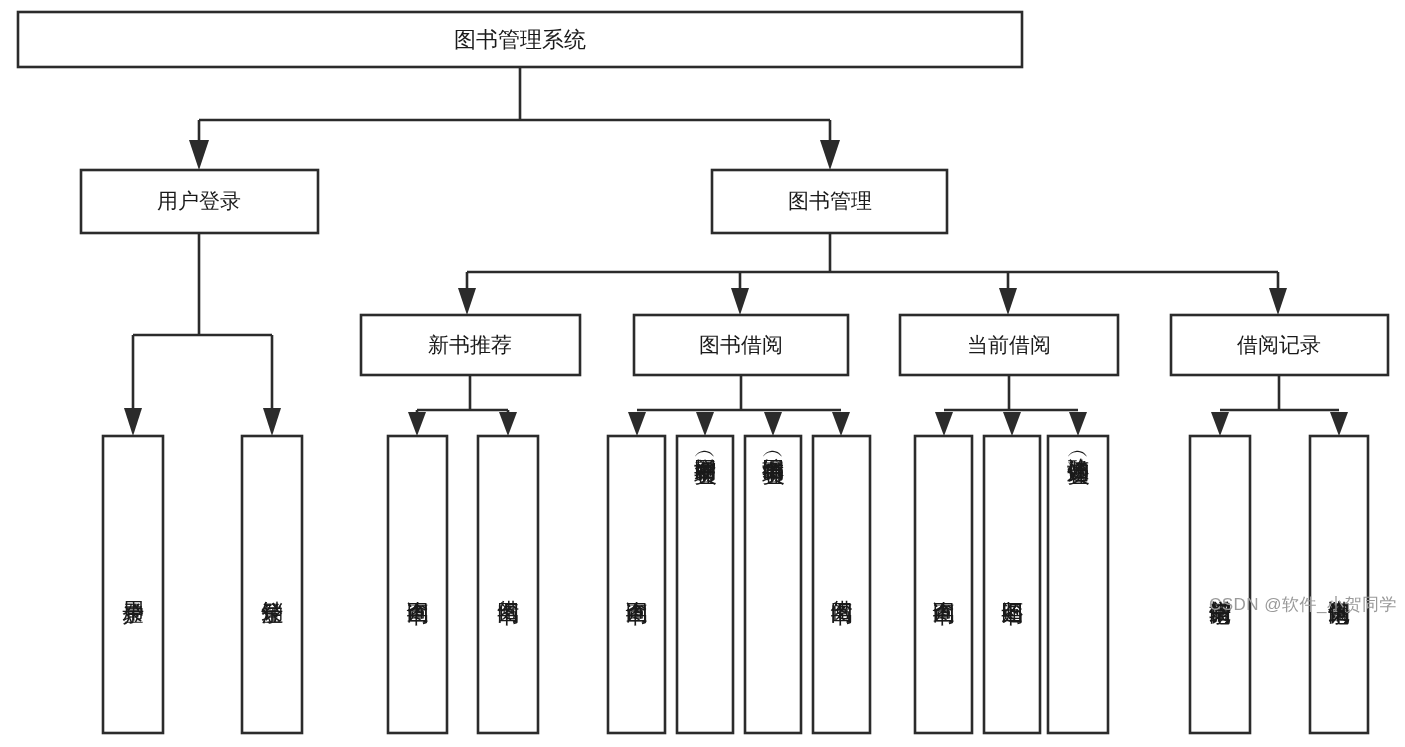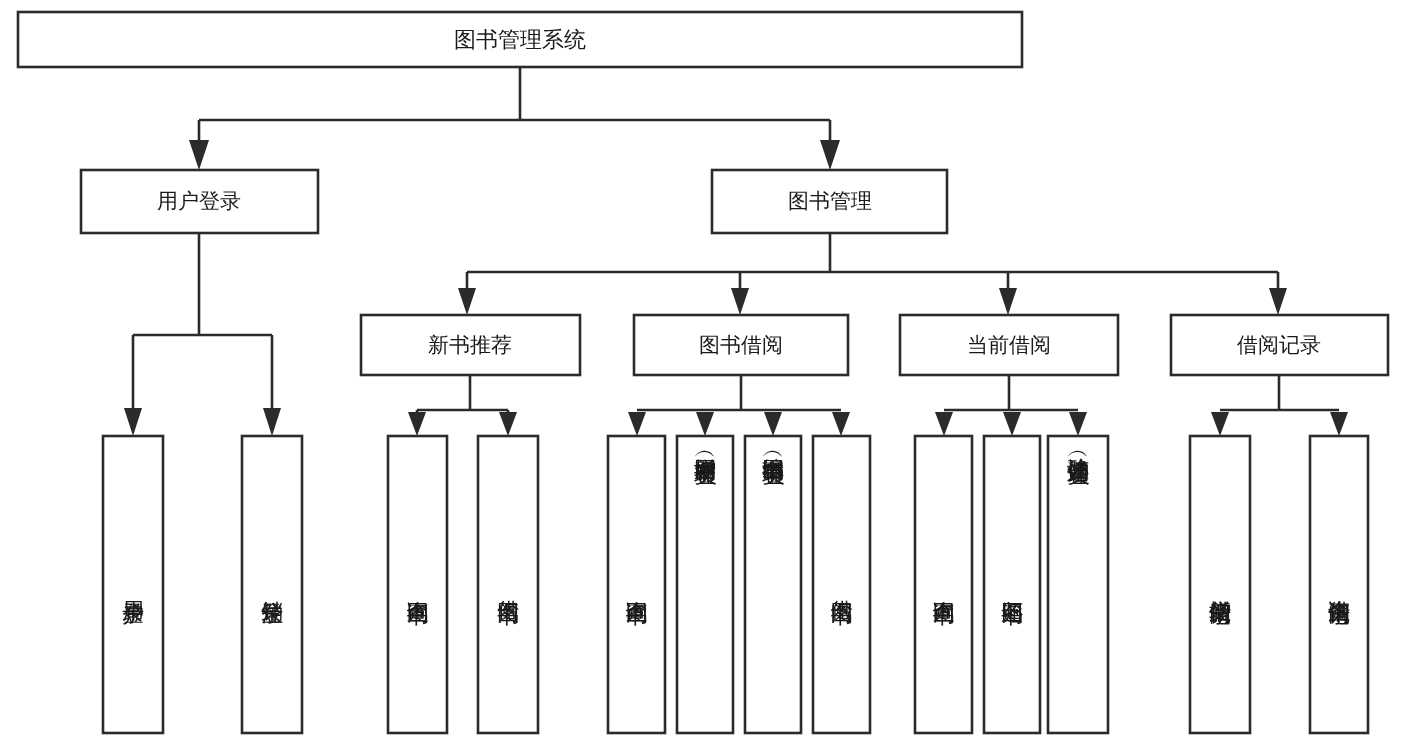--- a/index.html
+++ b/index.html
@@ -249,14 +249,15 @@
     <span class="leaf-label">确认归还（管理员）</span>
   </div>
 
   <div class="leaf-label-wrap" style="left:1190px; top:436px; width:60px; height:297px;">
     <span class="leaf-label">新增借阅记录</span>
   </div>
   <div class="leaf-label-wrap" style="left:1310px; top:436px; width:58px; height:297px;">
     <span class="leaf-label">查询借阅记录</span>
   </div>
 
+  <div id="watermark">CSDN @软件_小贺同学</div>
 
 </div>
 
 </body></html>

